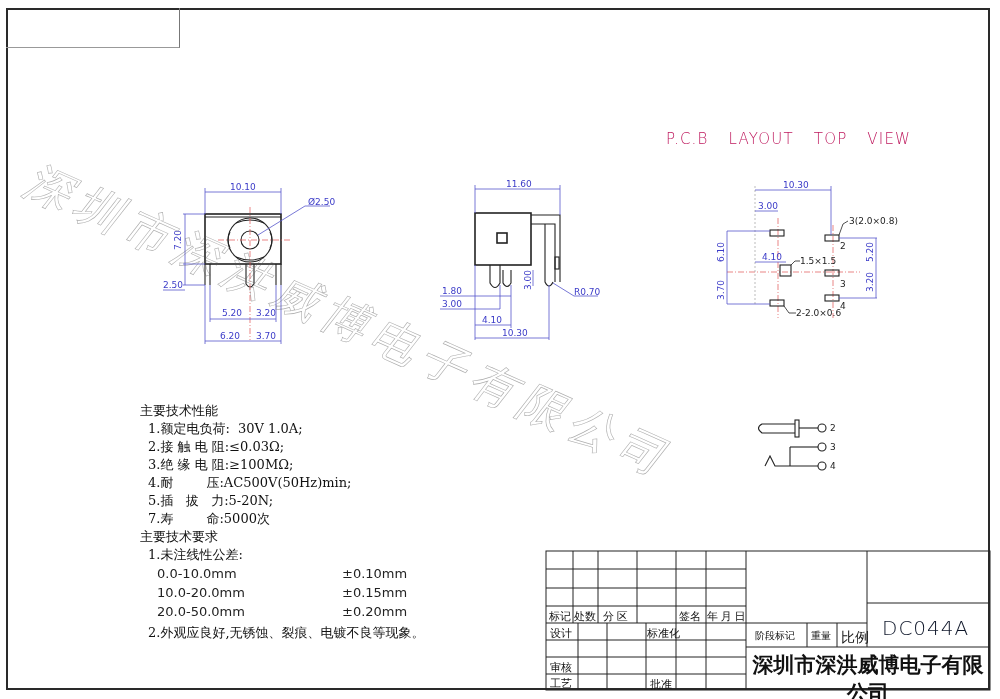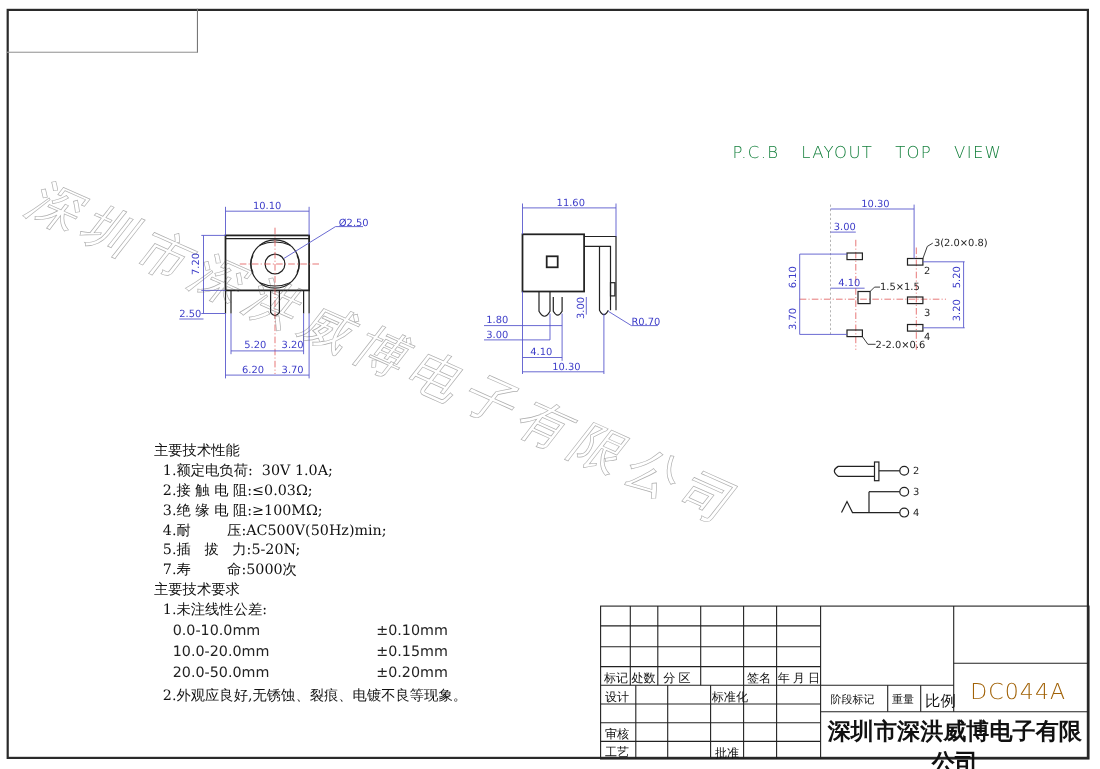--- a/index.html
+++ b/index.html
@@ -10,35 +10,35 @@
            border: 2px solid #2a2a2a; box-sizing: border-box; }
   .corner-box { position: absolute; left: 6px; top: 8px; width: 174px; height: 40px;
                 border-right: 1px solid #777; border-bottom: 1px solid #999; box-sizing: border-box; }
   svg text { font-family: "DejaVu Sans Mono", monospace; }
   .dim { fill: #3b3bc8; font-size: 9px; font-family: "DejaVu Sans", sans-serif; }
   .dimline { stroke: #5555cc; stroke-width: 0.8; fill: none; }
   .center { stroke: #e05050; stroke-width: 0.7; stroke-dasharray: 6 2 1 2; fill: none; }
   .part { stroke: #222; stroke-width: 1.1; fill: none; }
   .part-thick { stroke: #222; stroke-width: 1.6; fill: none; }
   .pcbtitle { position: absolute; left: 666px; top: 130px; font-family: "DejaVu Sans", sans-serif;
-              font-size: 15px; letter-spacing: 1.2px; color: #15803d; font-weight: 300; word-spacing: 14px; }
+              font-size: 15px; letter-spacing: 1.2px; color: #be185d; font-weight: 300; word-spacing: 14px; }
   .watermark { position: absolute; left: 40px; top: 150px; font-family: "DejaVu Serif", serif;
                font-size: 46px; color: rgba(120,120,120,0.38); font-style: italic;
                transform: rotate(24deg); transform-origin: 0 0; letter-spacing: 8px; white-space: nowrap;
                -webkit-text-stroke: 0.6px rgba(90,90,90,0.5); color: transparent; }
   .specs { position: absolute; left: 128px; top: 402px; font-family: "DejaVu Serif", serif;
            font-size: 13px; line-height: 18px; color: #111; }
   .specs .h { margin-left: 12px; }
   .specs .item { margin-left: 20px; white-space: pre; }
   .specs .tol { margin-left: 29px; font-family: "DejaVu Sans", sans-serif; font-size: 13px; white-space: pre; color: #222; line-height: 19px; }
   .specs .tol span.v { position: absolute; left: 185px; }
   .tolrow { position: relative; height: 19px; }
   .tb-cell { position: absolute; font-family: Liberation Serif, serif; font-size: 11px; color: #111; white-space: nowrap; }
   .drawing-no { position: absolute; left: 882px; top: 616px; font-family: "DejaVu Sans", sans-serif;
-                font-size: 20px; color: #a16207; letter-spacing: 1px; font-weight: 300; }
+                font-size: 20px; color: #0f172a; letter-spacing: 1px; font-weight: 300; }
   .company { position: absolute; left: 748px; top: 651px; width: 240px; text-align: center;
              font-family: "DejaVu Serif", serif; font-size: 21px; font-weight: bold; color: #111; letter-spacing: 0px; }
   .schematic-label { font-family: "DejaVu Sans", sans-serif; font-size: 9px; fill: #222; }
 </style>
 </head>
 <body>
 
 <div id="sheet">
   <div class="frame"></div>
   <div class="corner-box"></div>

